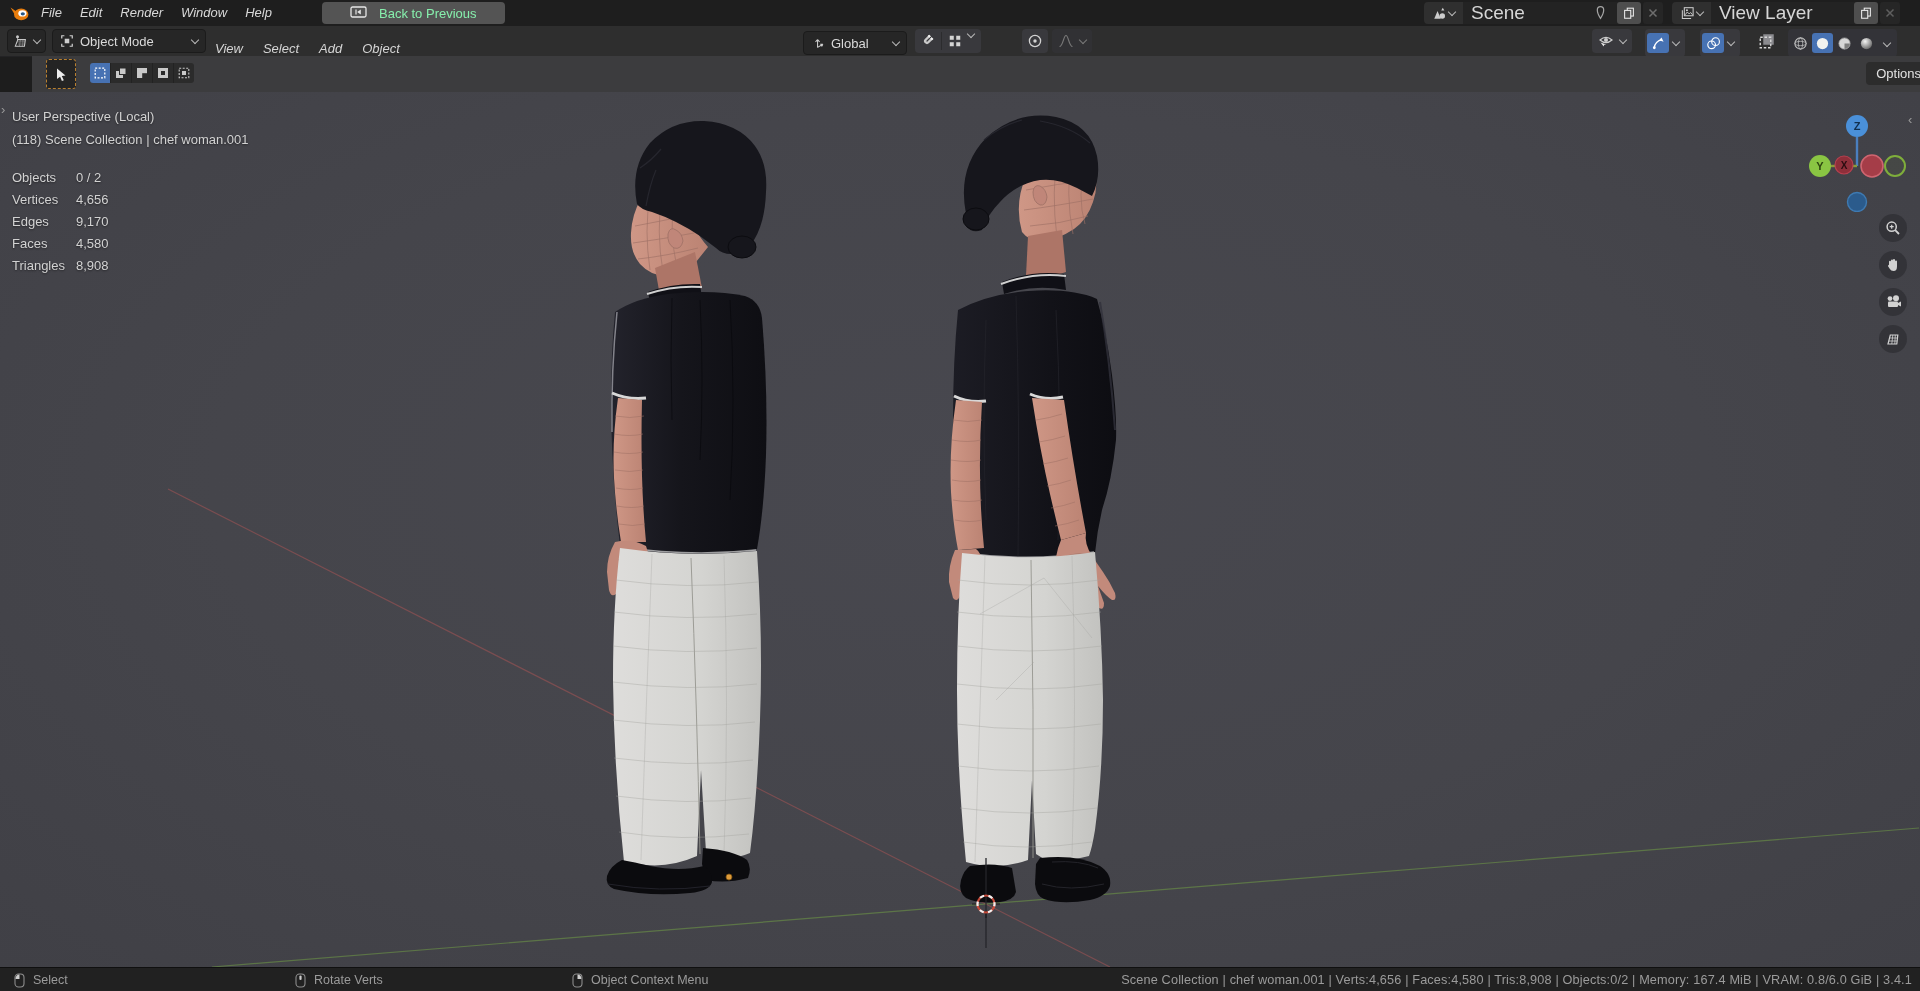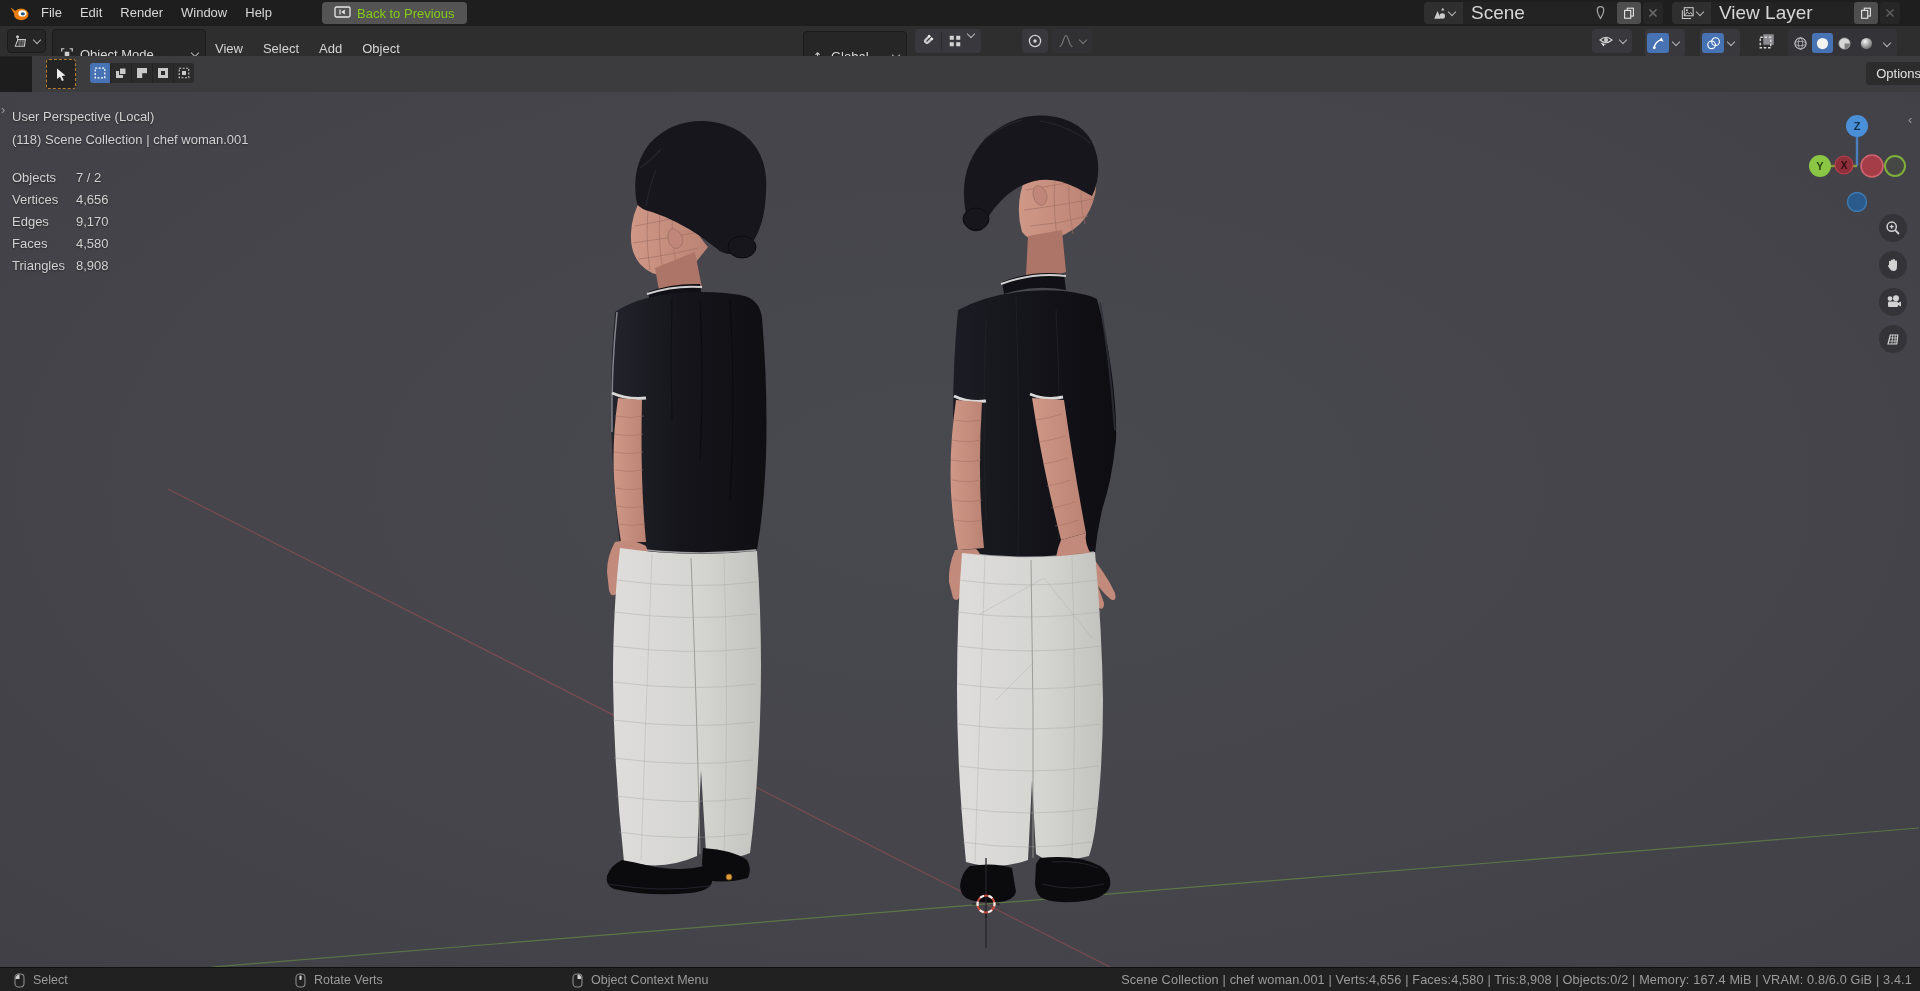--- a/index.html
+++ b/index.html
@@ -1,30 +1,30 @@
 <!DOCTYPE html>
 <html><head>
 <meta charset="utf-8">
 <style>
   html,body{margin:0;padding:0;background:#1d1d1d;width:1920px;height:991px;overflow:hidden;
     font-family:"Liberation Sans","DejaVu Sans",sans-serif;-webkit-font-smoothing:antialiased;}
   .abs{position:absolute;}
-  .row{display:flex;align-items:flex-start;}
+  .row{display:flex;align-items:flex-start;font-style:italic;}
   
   #topbar{left:0;top:0;width:1920px;height:26px;background:#1e1e1e;border-bottom:1px solid #0f0f0f;}
   .menu-item{color:#d8d8d8;font-size:13px;line-height:26px;padding:0 9px;cursor:default;}
-  #back-btn{left:322px;top:2px;height:22px;background:#545454;border-radius:4px;color:#84cc16;
-    font-size:13px;display:flex;align-items:center;padding:0 12px;gap:6px;}
+  #back-btn{left:322px;top:2px;height:22px;background:#545454;border-radius:4px;color:#86efac;
+    font-size:13px;display:flex;align-items:center;padding:0 28px;gap:12px;}
   .idfield{height:22px;top:2px;background:#232323;color:#d6d6d6;font-size:19px;display:flex;align-items:center;}
   .idicon{height:22px;top:2px;background:#2f2f2f;border-radius:4px 0 0 4px;display:flex;align-items:center;justify-content:center;gap:2px;}
   .sqbtn{height:22px;top:2px;display:flex;align-items:center;justify-content:center;}
   
   #vheader{left:0;top:26px;width:1920px;height:30px;background:#2e2e2e;border-bottom:1px solid #232325;}
   .hmenu{color:#d5d5d5;font-size:13px;line-height:30px;padding:8px 10px;}
-  .dropbox{background:#262626;border:1px solid #1b1b1b;border-radius:4px;height:22px;display:flex;align-items:center;gap:6px;padding:13px 7px;color:#dadada;font-size:13px;}
+  .dropbox{background:#262626;border:1px solid #1b1b1b;border-radius:4px;height:22px;display:flex;align-items:center;gap:6px;padding:0 7px;color:#dadada;font-size:13px;}
   .pill{background:#39393d;border-radius:4px;height:24px;display:flex;align-items:center;}
   .chev{display:inline-block;width:5px;height:5px;border-right:1.5px solid #b8b8b8;border-bottom:1.5px solid #b8b8b8;transform:rotate(45deg);margin-top:-3px;}
   .bluebtn{background:#4772b3;border-radius:3px;display:flex;align-items:center;justify-content:center;}
   
   #toolbar{left:0;top:56px;width:1920px;height:36px;background:#3c3c3e;border-bottom:5px solid #fca5a5;margin-left:32px;}
   #active-tool{left:14px;top:3px;width:28px;height:28px;background:#242424;border:1px dashed #b9802f;border-radius:3px;display:flex;align-items:center;justify-content:center;}
   .selmode{width:20px;height:20px;background:#2b2b2b;display:flex;align-items:center;justify-content:center;border-right:1px solid #222;}
   #options-btn{right:8px;top:6px;height:23px;background:#2c2c2c;border-radius:4px;color:#e2e2e2;font-size:13px;display:flex;align-items:center;gap:7px;padding:0 10px;}
   
   #viewport{left:0;top:92px;width:1920px;height:875px;background:radial-gradient(ellipse at 50% 45%, #48484f 0%, #45454b 55%, #404046 100%);overflow:hidden;}
@@ -419,21 +419,21 @@
       <circle cx="986" cy="904" r="8.5" fill="none" stroke="#f0f0f0" stroke-width="2.2" stroke-dasharray="4.45 4.45" stroke-dashoffset="2.2"></circle>
     </g>
   </svg>
 
   <div id="stats" class="abs">
     <div>User Perspective (Local)</div>
     <div style="margin-top:1px;">(118) Scene Collection | chef woman.001</div>
     <div style="margin-top:16px;">
       <div class="statrow">
           <span class="statlabel">Objects</span>
-          <span>7 / 2</span>
+          <span>0 / 2</span>
         </div>
       <div class="statrow">
           <span class="statlabel">Vertices</span>
           <span>4,656</span>
         </div>
       <div class="statrow">
           <span class="statlabel">Edges</span>
           <span>9,170</span>
         </div>
       <div class="statrow">

